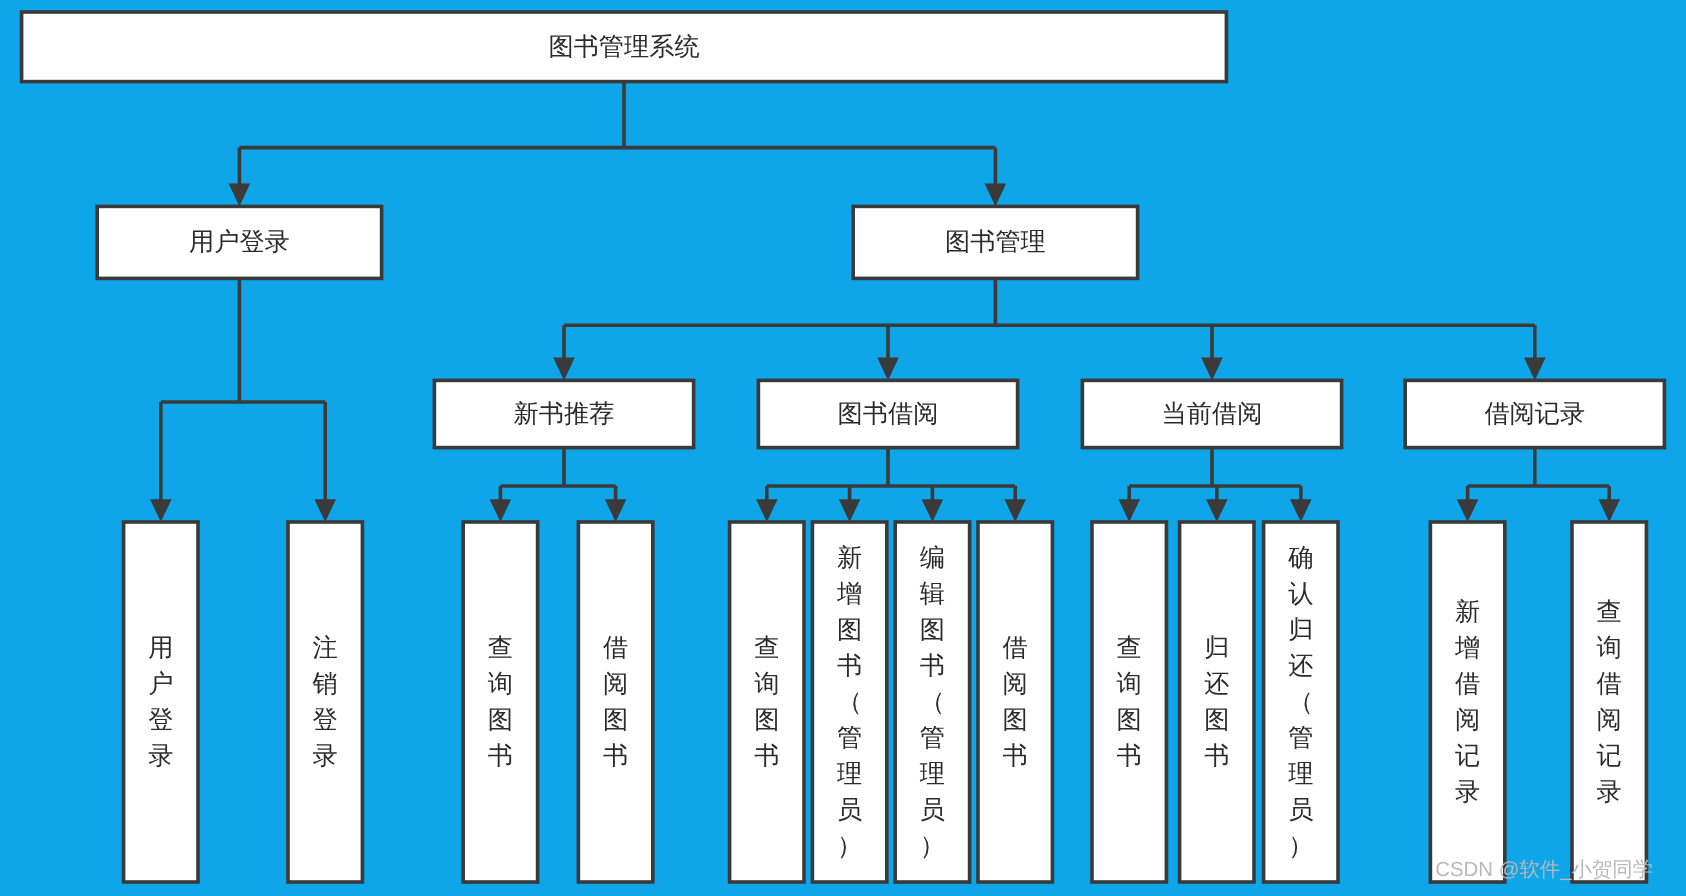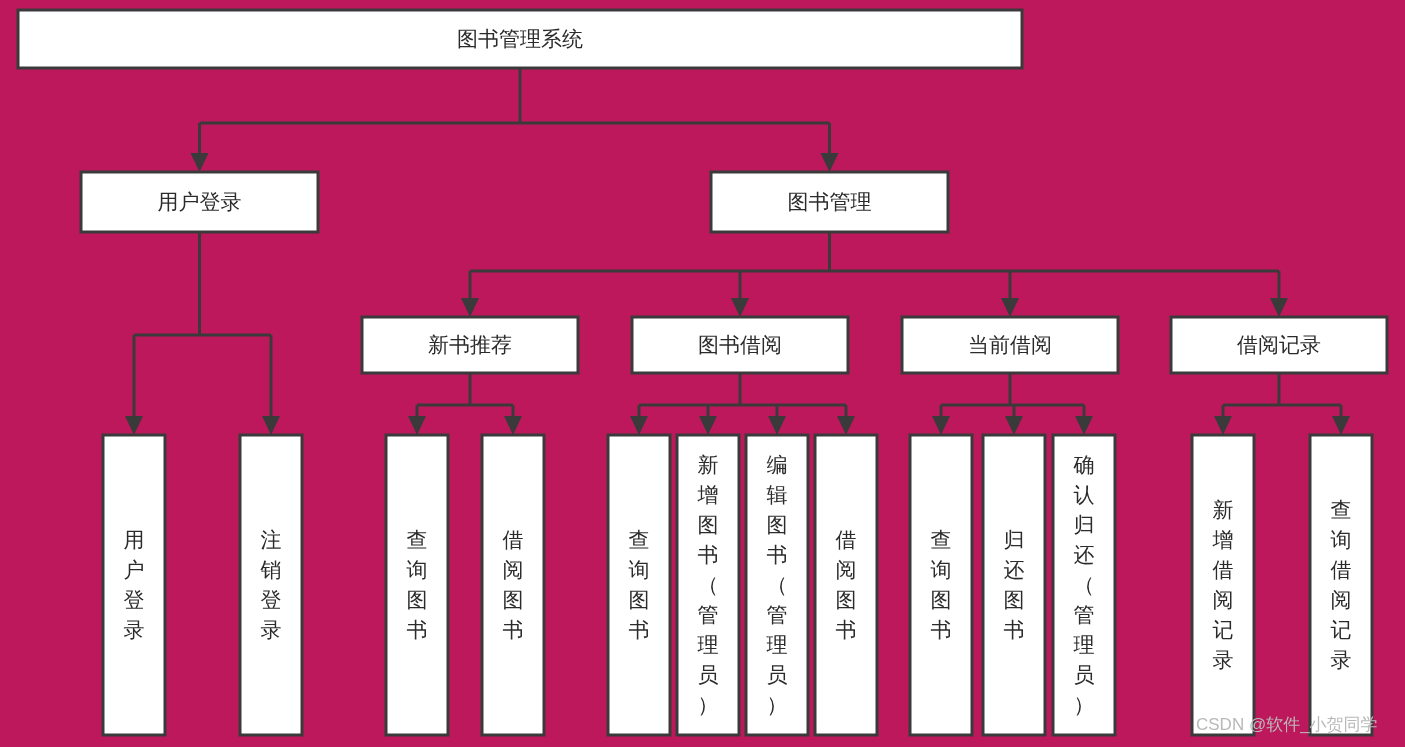--- a/index.html
+++ b/index.html
@@ -1,18 +1,18 @@
 <!DOCTYPE html>
 <html><head>
 <meta charset="utf-8">
 <style>
   html,body{margin:0;padding:0;background:#ffffff;}
   body{width:1405px;height:747px;overflow:hidden;
        font-family:"Liberation Sans","DejaVu Sans",sans-serif;}
-  #diagram-root{position:relative;width:1405px;height:747px;background:#be185d;}
+  #diagram-root{position:relative;width:1405px;height:747px;background:#0ea5e9;}
   svg{display:block;}
   .box-rect{fill:#ffffff;stroke:#3a3a3a;stroke-width:3;}
   .edge{stroke:#3a3a3a;stroke-width:3;fill:none;}
   .arrowhead{fill:#3a3a3a;stroke:none;}
   .node-label{fill:#2b2b2b;font-family:"Liberation Sans","DejaVu Sans",sans-serif;
               font-size:21px;text-anchor:middle;dominant-baseline:middle;}
   .node-label-v{fill:#2b2b2b;font-family:"Liberation Sans","DejaVu Sans",sans-serif;
               font-size:21px;text-anchor:middle;}
   .watermark{fill:#b9b9b9;font-family:"Liberation Sans","DejaVu Sans",sans-serif;
              font-size:17px;text-anchor:start;}

